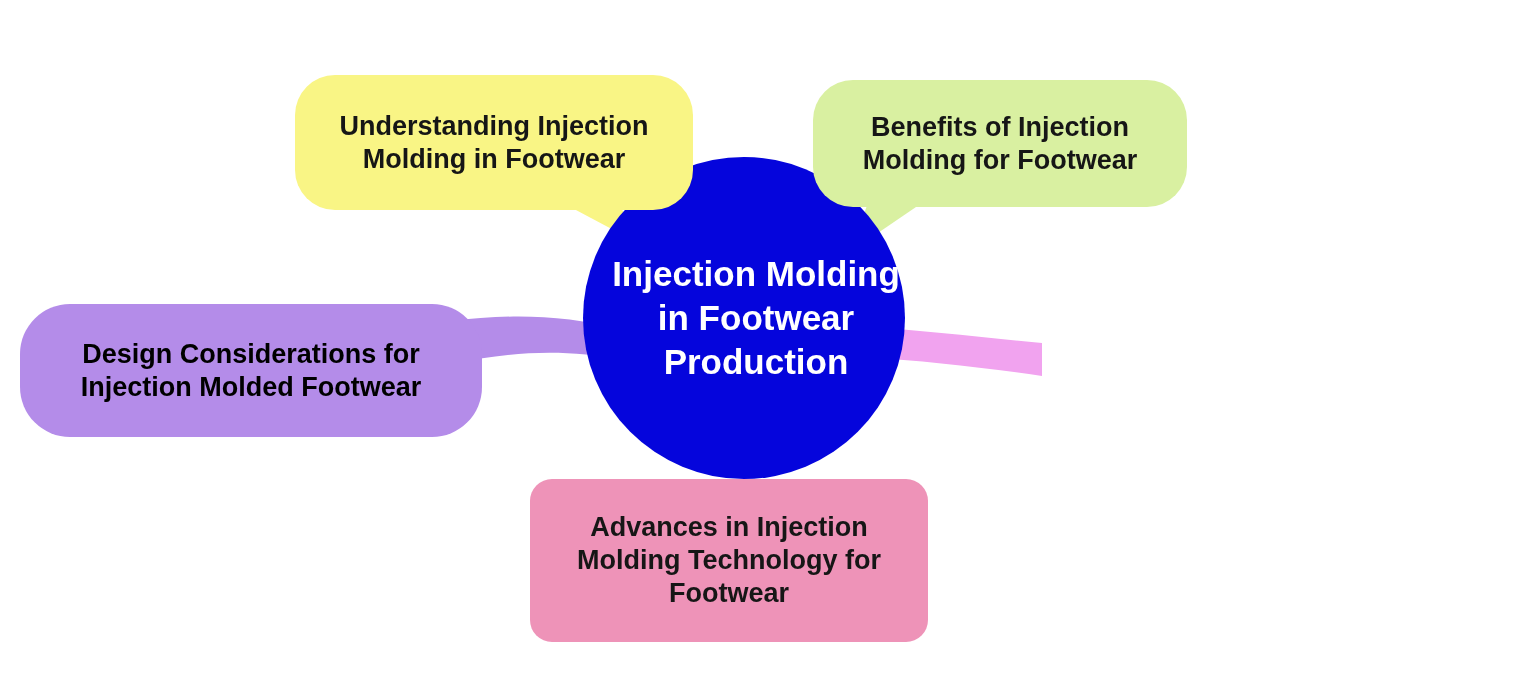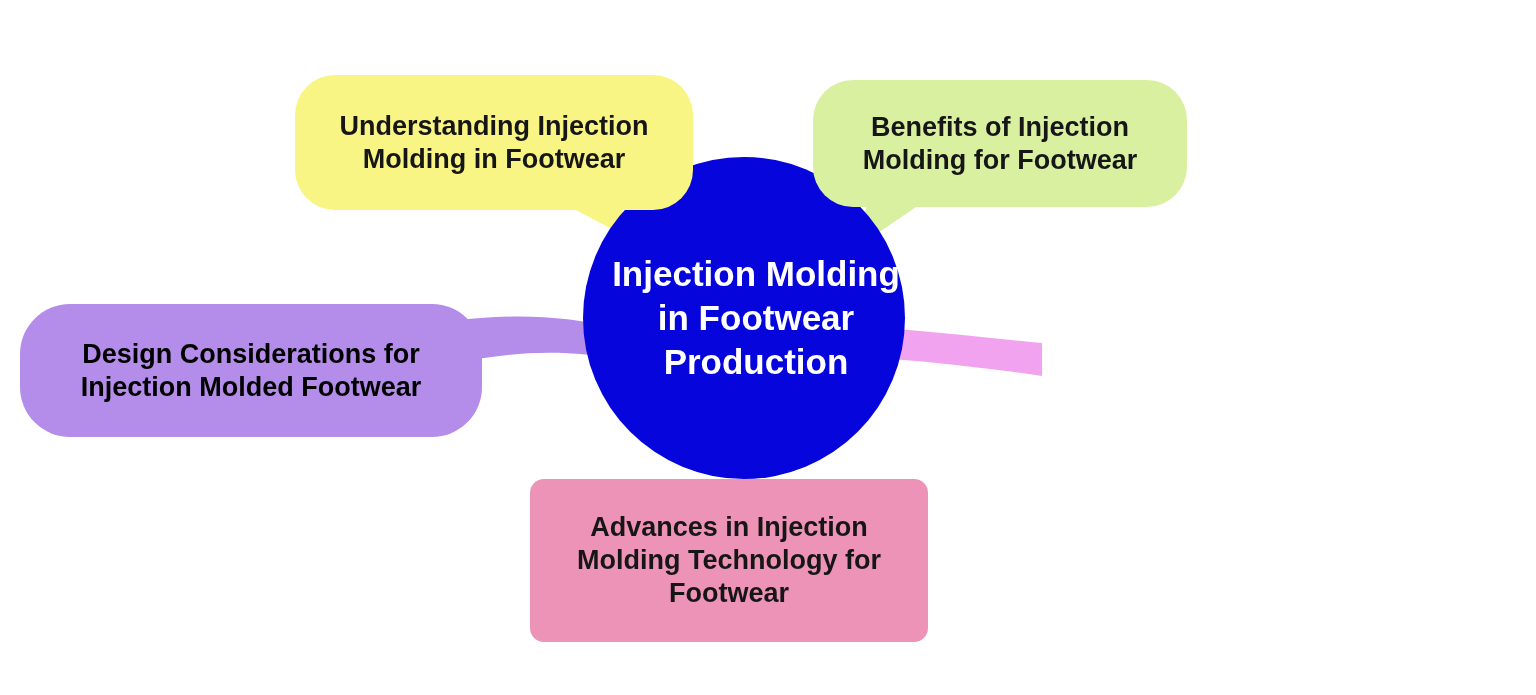--- a/index.html
+++ b/index.html
@@ -17,21 +17,21 @@
     text-align:center;
     font-weight:700;
     font-size:27px;line-height:1.22;
     color:#161616;
     box-sizing:border-box;
   }
   .node-understanding{left:295px;top:75px;width:398px;height:135px;background:#F9F585;border-radius:40px;padding:0 28px;}
   .node-benefits{left:813px;top:80px;width:374px;height:127px;background:#D9F0A1;border-radius:40px;padding:0 24px;}
   .node-design{left:20px;top:304px;width:462px;height:133px;background:#B48CE9;border-radius:50px;color:#000000;padding:0 20px;}
   .node-customization{left:1022px;top:317px;width:440px;height:130px;background:#F19CEC;border-radius:50px;padding:0 26px;}
-  .node-advances{left:530px;top:479px;width:398px;height:163px;background:#EE93B8;border-radius:14px;padding:0 30px;}
+  .node-advances{left:530px;top:479px;width:398px;height:163px;background:#EE93B8;border-radius:22px;padding:0 30px;}
   .node-center{
     left:594px;top:262px;width:300px;height:112px;
     background:transparent;color:#ffffff;font-size:35px;line-height:1.25;margin-left:12px;
   }
 </style>
 </head>
 <body>
 
 <div class="canvas">
 

